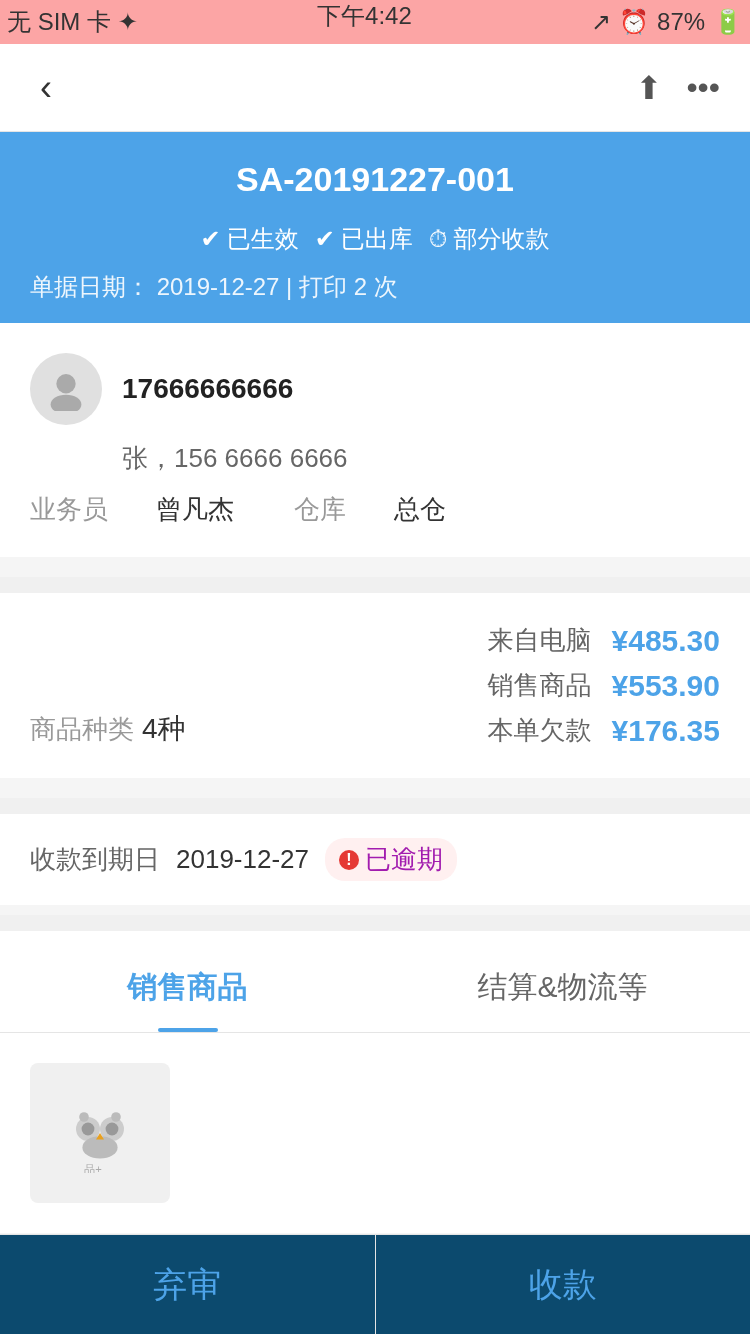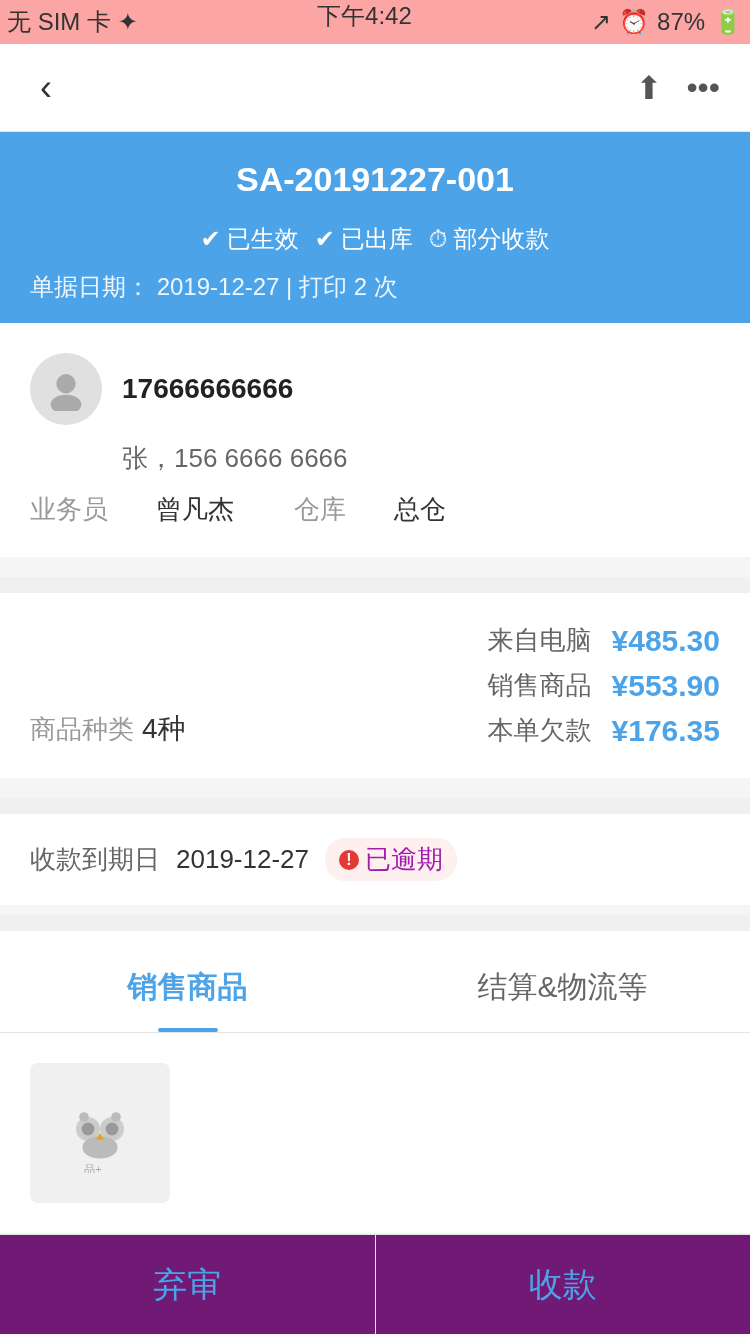--- a/index.html
+++ b/index.html
@@ -297,21 +297,21 @@
     }
     .price-qty { color: #4da3e8; }
     .price-total { color: #4da3e8; font-weight: 700; }
 
     
     .bottom-bar {
       position: fixed;
       bottom: 0;
       left: 0;
       width: 750px;
-      background: #701a75;
+      background: #0c4a6e;
       border-top: 1px solid #e5e5e5;
       display: flex;
       height: 100px;
     }
     .bottom-btn {
       flex: 1;
       display: flex;
       align-items: center;
       justify-content: center;
       font-size: 34px;

